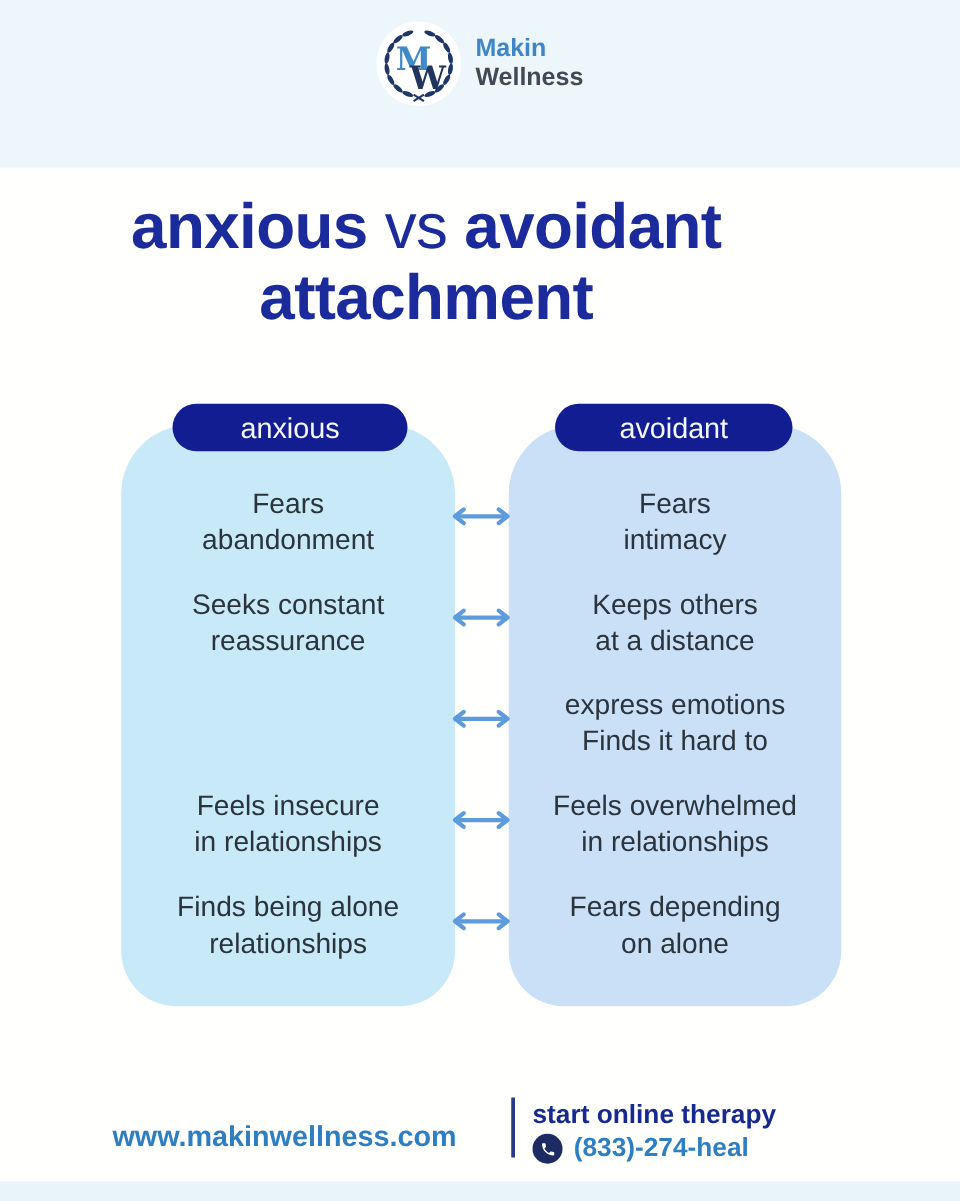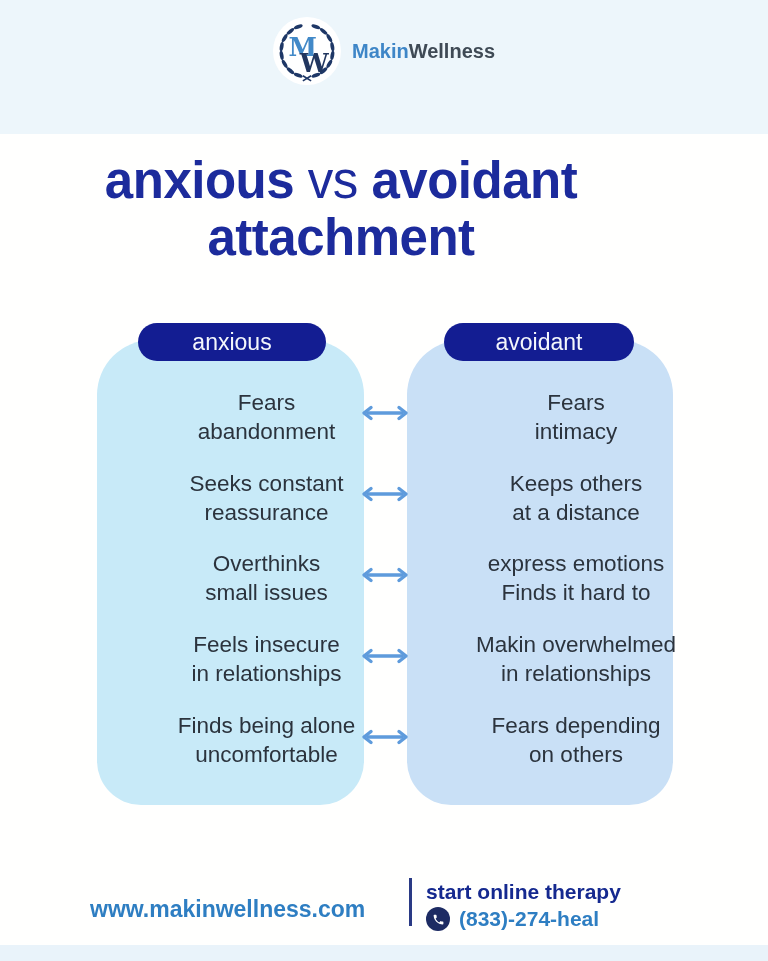--- a/index.html
+++ b/index.html
@@ -22,21 +22,21 @@
   .band-bottom {
     position: absolute; left: 0; top: 945px; width: 768px; height: 16px;
     background: #e9f3fa;
   }
   
   .header {
     position: absolute; left: 0; top: 17px; width: 768px;
     display: flex; justify-content: center; align-items: center; gap: 11px;
   }
   .logo-badge { width: 68px; height: 68px; display: block; }
-  .brand-text { display: flex; flex-direction: row; line-height: 23px; }
+  .brand-text { display: flex; flex-direction: column; line-height: 23px; }
   .brand-top { color: #3e86c7; font-size: 20px; font-weight: bold; }
   .brand-bottom { color: #3f4a55; font-size: 20px; font-weight: bold; }
   
   .title {
     position: absolute; left: 0; top: 152px; width: 682px;
     text-align: center; color: #1c2b9c;
     font-size: 51px; font-weight: bold; line-height: 57px; letter-spacing: -0.5px;
   }
   .title .vs { font-weight: 400; }
   
@@ -50,21 +50,21 @@
     position: absolute; top: 323px; height: 38px;
     background: #131d92; border-radius: 19px;
     display: flex; align-items: center; justify-content: center;
     color: #f4f7fc; font-size: 23px; z-index: 3;
   }
   .pill-left  { left: 138px; width: 188px; }
   .pill-right { left: 444px; width: 190px; }
   .row {
     position: absolute; left: 0; width: 100%; height: 80px;
     display: flex; flex-direction: column; align-items: center; justify-content: center;
-    color: #2b333d; font-size: 22.5px; line-height: 29px; text-align: center; margin-left: 36px;
+    color: #2b333d; font-size: 22.5px; line-height: 29px; text-align: center;
   }
   .row-0 { top: 37px; }  .row-1 { top: 118px; } .row-2 { top: 198px; }
   .row-3 { top: 279px; } .row-4 { top: 360px; }
   .arrow {
     position: absolute; left: 361px; width: 48px; height: 18px;
   }
   .arrow-0 { top: 404px; } .arrow-1 { top: 485px; } .arrow-2 { top: 566px; }
   .arrow-3 { top: 647px; } .arrow-4 { top: 728px; }
   
   .footer-website {
@@ -140,54 +140,50 @@
 
   <div class="panel panel-left">
     <div class="row row-0">
       <span>Fears</span>
       <span>abandonment</span>
     </div>
     <div class="row row-1">
       <span>Seeks constant</span>
       <span>reassurance</span>
     </div>
-    <div class="row row-2">
-      <span>Overthinks</span>
-      <span>small issues</span>
-    </div>
     <div class="row row-3">
       <span>Feels insecure</span>
       <span>in relationships</span>
     </div>
     <div class="row row-4">
       <span>Finds being alone</span>
-      <span>uncomfortable</span>
+      <span>relationships</span>
     </div>
   </div>
 
   <div class="panel panel-right">
     <div class="row row-0">
       <span>Fears</span>
       <span>intimacy</span>
     </div>
     <div class="row row-1">
       <span>Keeps others</span>
       <span>at a distance</span>
     </div>
     <div class="row row-2">
       <span>express emotions</span>
       <span>Finds it hard to</span>
     </div>
     <div class="row row-3">
-      <span>Makin overwhelmed</span>
+      <span>Feels overwhelmed</span>
       <span>in relationships</span>
     </div>
     <div class="row row-4">
       <span>Fears depending</span>
-      <span>on others</span>
+      <span>on alone</span>
     </div>
   </div>
 
   <svg class="arrow arrow-0" viewBox="0 0 48 18">
     <line x1="7" y1="9" x2="41" y2="9" stroke="#5e9bdc" stroke-width="3.4" stroke-linecap="round"></line>
     <path d="M10 3.5 L3 9 L10 14.5" fill="none" stroke="#5e9bdc" stroke-width="3.4" stroke-linecap="round" stroke-linejoin="round"></path>
     <path d="M38 3.5 L45 9 L38 14.5" fill="none" stroke="#5e9bdc" stroke-width="3.4" stroke-linecap="round" stroke-linejoin="round"></path>
   </svg>
   <svg class="arrow arrow-1" viewBox="0 0 48 18">
     <line x1="7" y1="9" x2="41" y2="9" stroke="#5e9bdc" stroke-width="3.4" stroke-linecap="round"></line>

